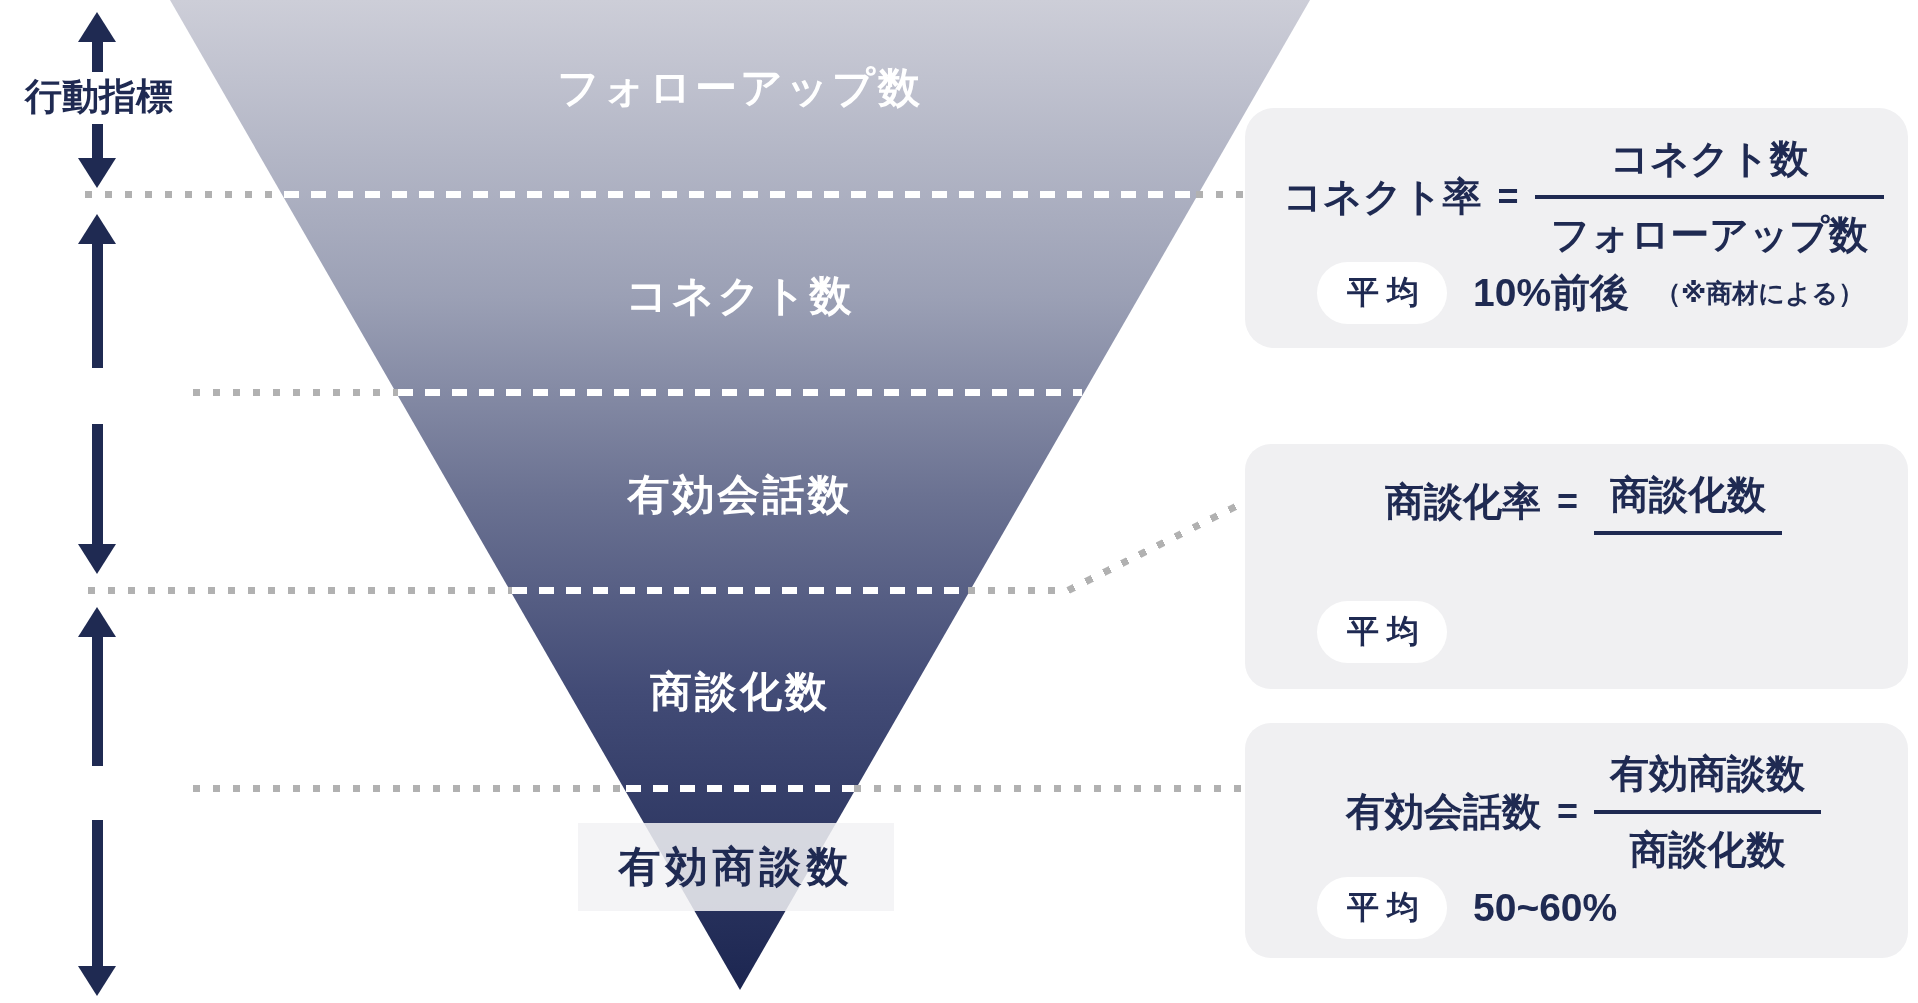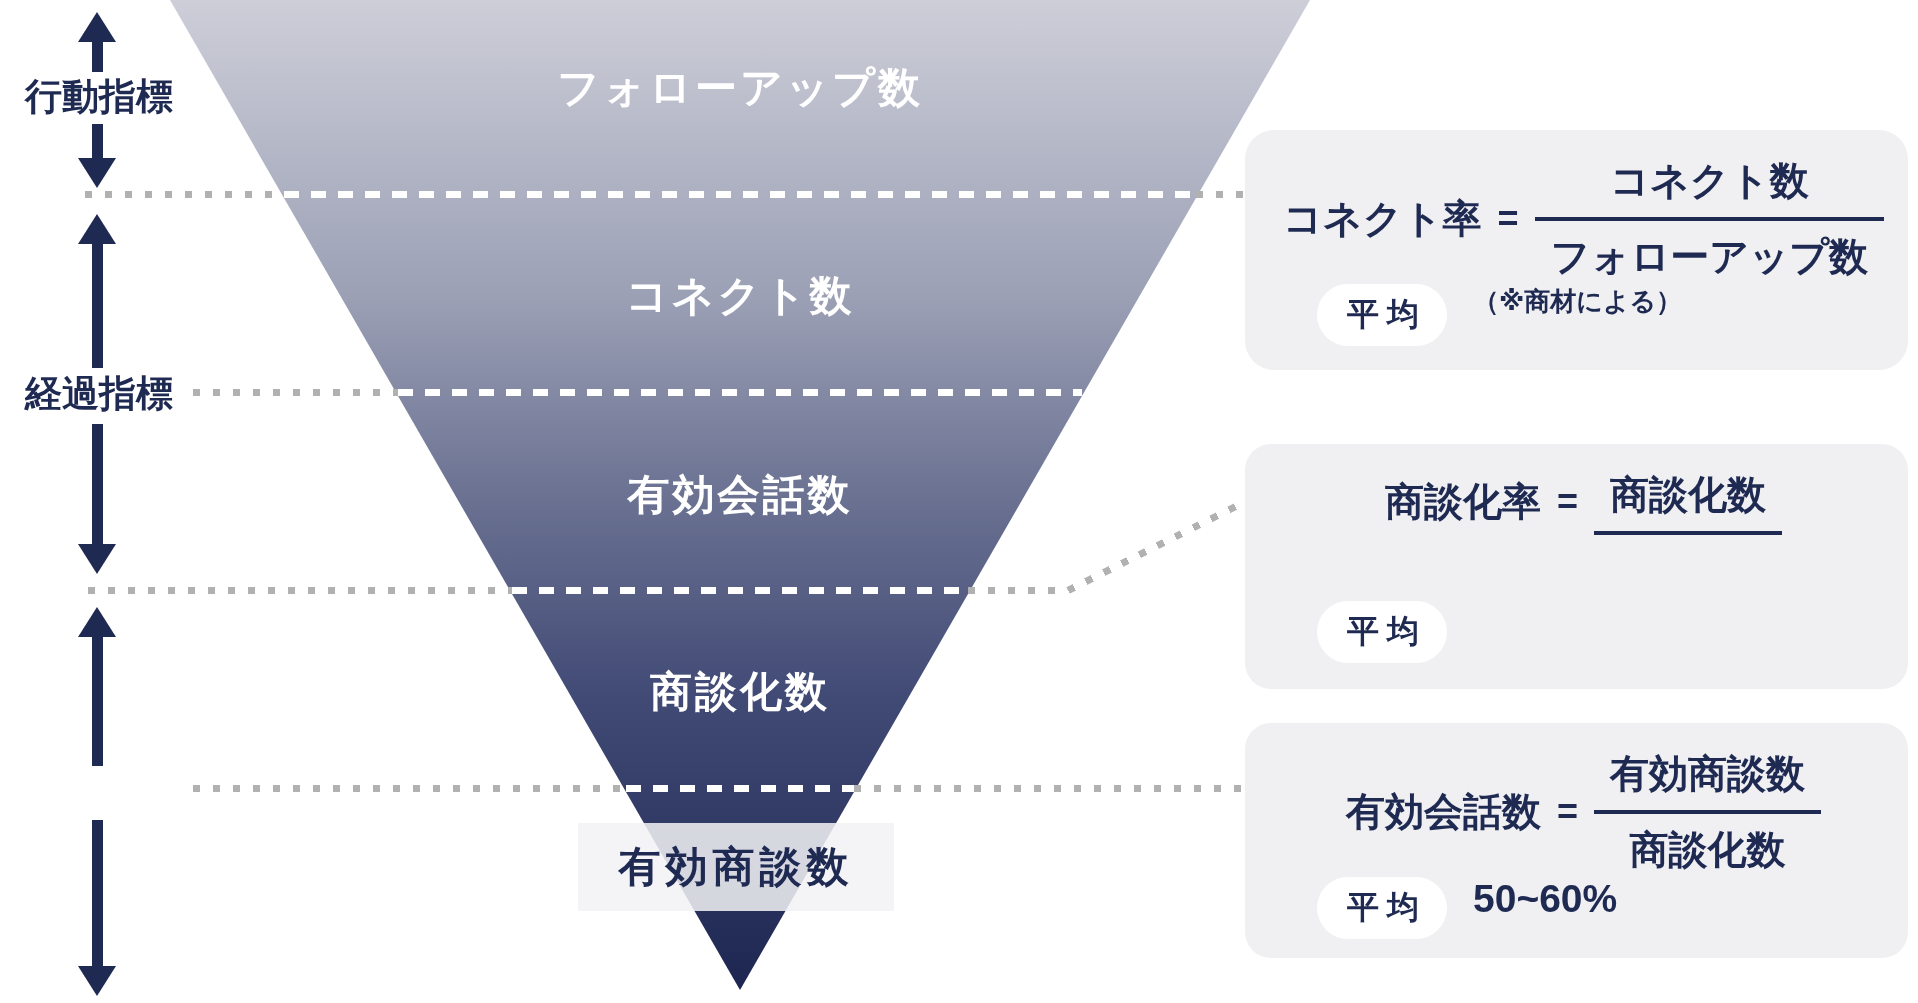--- a/index.html
+++ b/index.html
@@ -39,21 +39,21 @@
     box-sizing:border-box;display:flex;flex-direction:column;justify-content:space-between;
     padding:24px 26px 26px 40px;
   }
   .eqrow{display:flex;align-items:center;justify-content:center;gap:16px;color:#1f2a52;font-weight:bold;}
   .eqlabel{font-size:39px;white-space:nowrap;}
   .eqsign{font-size:36px;}
   .frac{display:inline-flex;flex-direction:column;align-items:center;}
   .frac .num{font-size:39px;padding:0 16px 9px;white-space:nowrap;}
   .frac .bar{align-self:stretch;height:4px;background:#1f2a52;}
   .frac .den{font-size:39px;padding:9px 16px 0;white-space:nowrap;}
-  .avgrow{display:flex;gap:26px;margin-left:32px;color:#1f2a52;font-weight:bold;}
+  .avgrow{display:flex;align-items:center;gap:26px;margin-left:32px;color:#1f2a52;font-weight:bold;}
   .pill{background:#ffffff;border-radius:40px;padding:9px 20px 9px 30px;font-size:32px;letter-spacing:8px;white-space:nowrap;}
   .avgval{font-size:39px;white-space:nowrap;}
   .avgnote{font-size:26px;white-space:nowrap;}
 </style>
 </head>
 <body>
 
 <div class="canvas">
 
   <svg class="funnel-svg" width="1918" height="1003">
@@ -86,49 +86,49 @@
   <div class="dots" style="left:854px;top:785px;width:391px;"></div>
 
   <div class="ahead up" style="top:12px;"></div>
   <div class="shaft" style="top:38px;height:34px;"></div>
   <div class="rail-label" style="top:72px;">行動指標</div>
   <div class="shaft" style="top:124px;height:36px;"></div>
   <div class="ahead down" style="top:158px;"></div>
 
   <div class="ahead up" style="top:214px;"></div>
   <div class="shaft" style="top:240px;height:128px;"></div>
-  <div class="rail-label" style="top:369px;">経過指標</div>
   <div class="shaft" style="top:424px;height:122px;"></div>
   <div class="ahead down" style="top:544px;"></div>
 
   <div class="ahead up" style="top:607px;"></div>
   <div class="shaft" style="top:633px;height:133px;"></div>
   <div class="shaft" style="top:820px;height:148px;"></div>
   <div class="ahead down" style="top:966px;"></div>
 
   <div class="funnel-label" style="top:58px;">フォローアップ数</div>
   <div class="funnel-label" style="top:266px;">コネクト数</div>
   <div class="funnel-label" style="top:465px;">有効会話数</div>
   <div class="funnel-label" style="top:662px;">商談化数</div>
   <div class="l5box">
     <span>有効商談数</span>
   </div>
 
-  <div class="fbox" style="top:130px;height:240px;border-radius:29px;">
+  <div class="fbox" style="top:108px;height:240px;border-radius:29px;">
     <div class="eqrow">
       <span class="eqlabel">コネクト率</span>
       <span class="eqsign">=</span>
       <span class="frac">
         <span class="num">コネクト数</span>
         <span class="bar"></span>
         <span class="den">フォローアップ数</span>
       </span>
     </div>
     <div class="avgrow">
       <span class="pill">平均</span>
+      <span class="avgval">10%前後</span>
       <span class="avgnote">（※商材による）</span>
     </div>
   </div>
 
   <div class="fbox" style="top:423px;height:245px;margin-top:21px;">
     <div class="eqrow">
       <span class="eqlabel">商談化率</span>
       <span class="eqsign">=</span>
       <span class="frac">
         <span class="num">商談化数</span>

